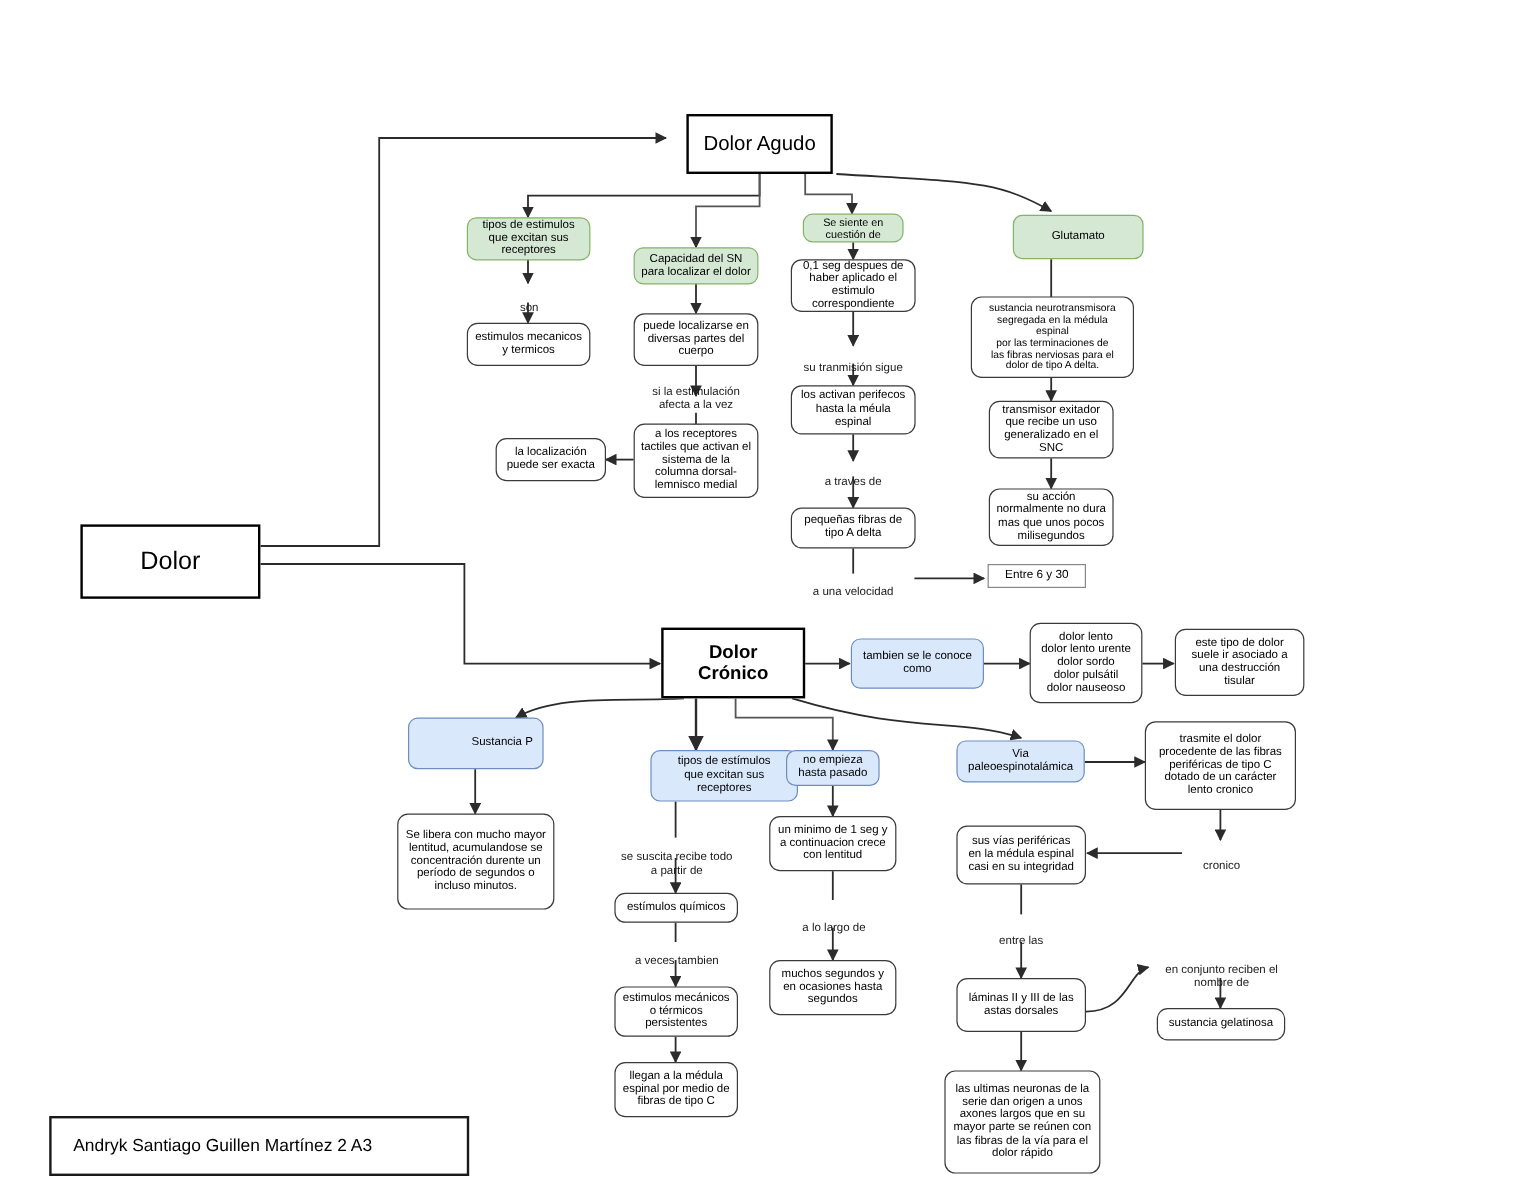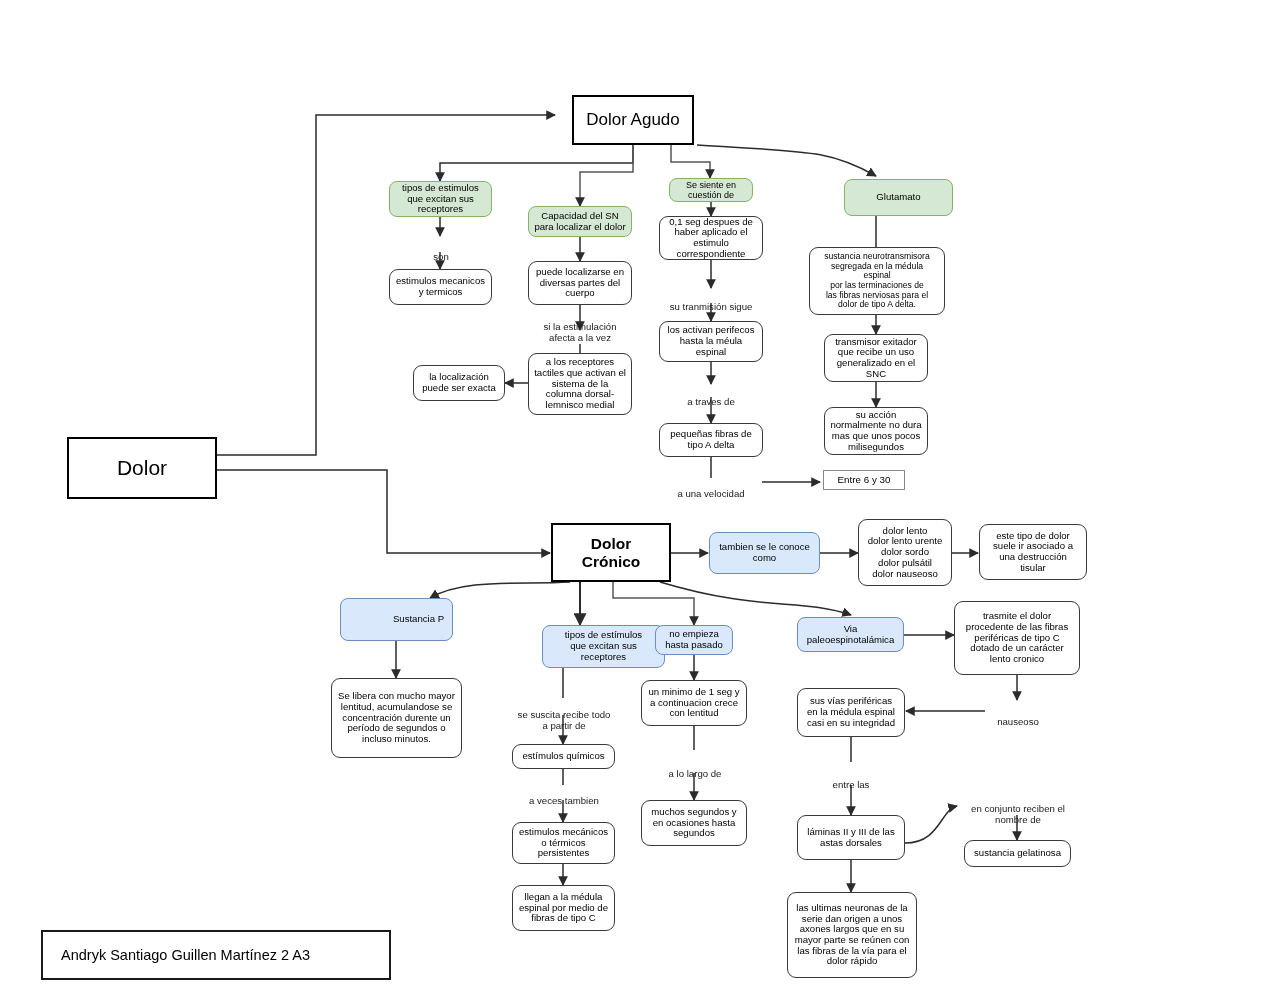--- a/index.html
+++ b/index.html
@@ -293,21 +293,21 @@
 paleoespinotalámica</span>
   </div>
   <div class="node rounded" style="left:954px;top:601px;width:126px;height:74px;">
     <span>trasmite el dolor
 procedente de las fibras
 periféricas de tipo C
 dotado de un carácter
 lento cronico</span>
   </div>
   <div class="lbl" style="left:975px;top:705px;width:86px;">
-    <span>nauseoso</span>
+    <span>cronico</span>
   </div>
   <div class="node rounded" style="left:797px;top:688px;width:108px;height:49px;">
     <span>sus vías periféricas
 en la médula espinal
 casi en su integridad</span>
   </div>
   <div class="lbl" style="left:811px;top:768px;width:80px;">
     <span>entre las</span>
   </div>
   <div class="node rounded" style="left:797px;top:815px;width:108px;height:45px;">

